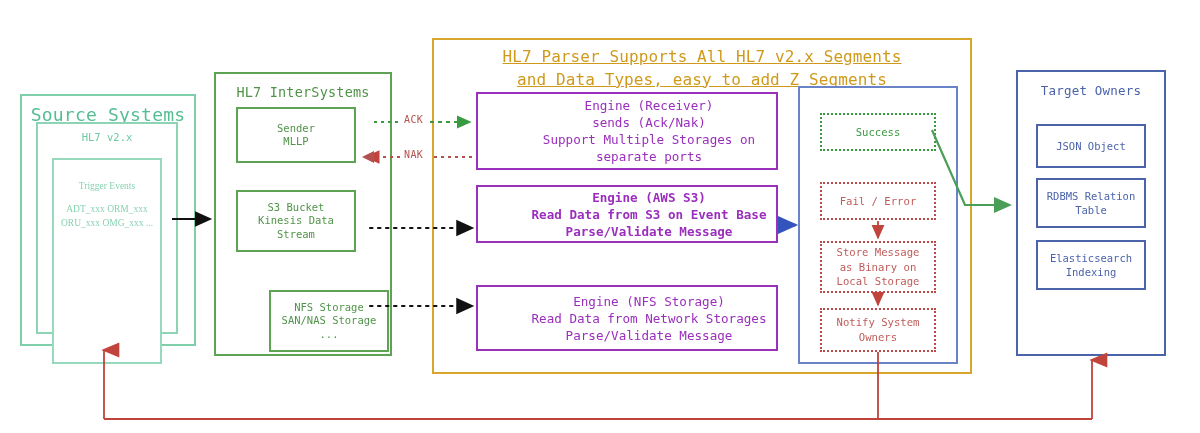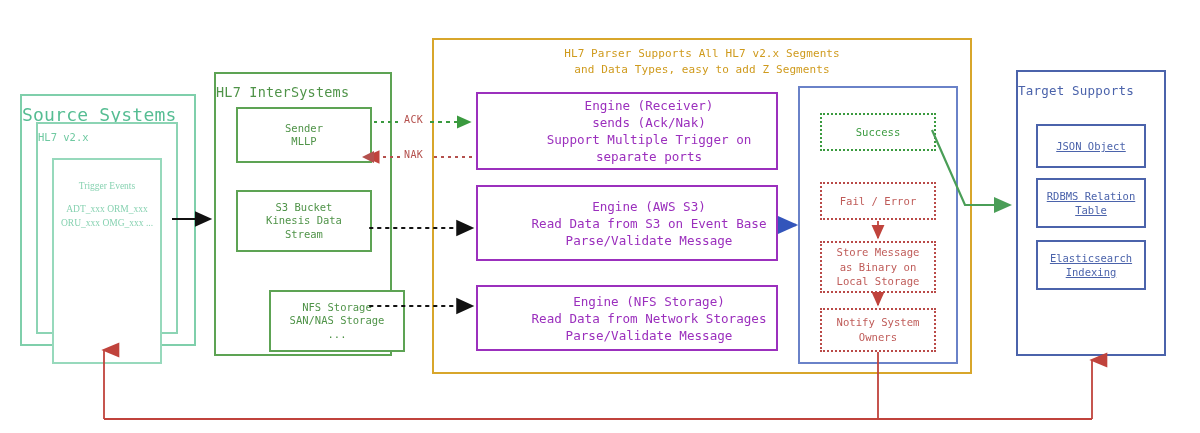--- a/index.html
+++ b/index.html
@@ -26,21 +26,21 @@
     display: flex;
     flex-direction: column;
     align-items: center;
     justify-content: center;
     text-align: center;
     line-height: 1.28;
   }
   .box-title {
     position: absolute;
     left: 0; right: 0;
-    text-align: left;
+    text-align: center;
     line-height: 1.2;
   }
   .lines { display: block; }
   .lines > span { display: block; white-space: pre; }
   .b-source { border-color: #7fcfab; }
 
   #source-outer {
     left: 20px; top: 94px; width: 176px; height: 252px;
     border-color: #7fcfab;
     background: #ffffff;
@@ -66,47 +66,47 @@
   }
   #source-inner-text .gap { display: block; height: 9px; }
   #inter-outer {
     left: 214px; top: 72px; width: 178px; height: 284px;
     border-color: #5da354;
   }
   #inter-title {
     top: 10px; font-size: 13.5px; color: #4f9348; letter-spacing: .2px;
   }
   .inter-card {
-    left: 236px; width: 136px;
+    left: 236px; width: 120px;
     border-color: #5da354; border-width: 2px;
     color: #4f9348; font-size: 10.5px;
   }
   #inter-sender  { top: 107px;  height: 56px; }
   #inter-s3      { top: 190px;  height: 62px; }
   #inter-nfs     { top: 290px;  height: 62px; margin-left: 33px; }
 
   
   #parser-outer {
     left: 432px; top: 38px; width: 540px; height: 336px;
     border-color: #d8a62b; border-width: 2px;
   }
   #parser-header {
     position: absolute; left: 436px; top: 46px; width: 532px;
-    text-align: center; font-size: 11px; color: #cf9a1c;
-    line-height: 1.42; letter-spacing: .1px;
+    text-align: center; font-size: 16px; color: #cf9a1c;
+    line-height: 1.42; letter-spacing: .1px; text-decoration: underline;
   }
 
   
   .engine {
     left: 476px; width: 302px;
     border-color: #9b30bd; border-width: 2px;
     color: #9b2fbd; font-size: 12.6px; line-height: 1.35; padding-left: 44px;
   }
   #engine-receiver { top: 92px;  height: 78px; }
-  #engine-s3       { top: 185px; height: 76px; }
+  #engine-s3       { top: 185px; height: 58px; font-weight: bold; }
   #engine-nfs      { top: 285px; height: 66px; }
 
   
   #status-outer {
     left: 798px; top: 86px; width: 160px; height: 278px;
     border-color: #6a82c8; border-width: 2px;
   }
   .status-card {
     left: 820px; width: 116px;
     border-style: dotted; border-width: 2.5px;
@@ -133,21 +133,21 @@
   #target-outer {
     left: 1016px; top: 70px; width: 150px; height: 286px;
     border-color: #4b63ab; border-width: 2px;
   }
   #target-title {
     top: 11px; font-size: 12.5px; color: #4b63ab; letter-spacing: .2px;
   }
   .target-card {
     left: 1036px; width: 110px;
     border-color: #4b63ab; border-width: 2px;
-    color: #4b63ab; font-size: 10.5px; line-height: 1.35; text-decoration: underline;
+    color: #4b63ab; font-size: 10.5px; line-height: 1.35;
   }
   #target-json  { top: 124px; height: 44px; }
   #target-rdbms { top: 178px; height: 50px; }
   #target-es    { top: 240px; height: 50px; }
 
   
   .edge-label {
     position: absolute;
     font-size: 10px;
     color: #b4504d;
@@ -218,21 +218,21 @@
   <div class="box" id="parser-outer"></div>
   <div id="parser-header">
     <div>HL7 Parser Supports All HL7 v2.x Segments</div>
     <div>and Data Types, easy to add Z Segments</div>
   </div>
 
   <div class="box engine" id="engine-receiver">
     <div class="lines">
       <span>Engine (Receiver)</span>
       <span>sends (Ack/Nak)</span>
-      <span>Support Multiple Trigger on</span>
+      <span>Support Multiple Storages on</span>
       <span>separate ports</span>
     </div>
   </div>
 
   <div class="box engine" id="engine-s3">
     <div class="lines">
       <span>Engine (AWS S3)</span>
       <span>Read Data from S3 on Event Base</span>
       <span>Parse/Validate Message</span>
     </div>
@@ -269,21 +269,21 @@
   </div>
 
   <div class="box status-card" id="status-notify">
     <div class="lines">
       <span>Notify System</span>
       <span>Owners</span>
     </div>
   </div>
 
   <div class="box" id="target-outer">
-    <div class="box-title" id="target-title">Target Supports</div>
+    <div class="box-title" id="target-title">Target Owners</div>
   </div>
 
   <div class="box target-card" id="target-json">
     <div class="lines">
       <span>JSON Object</span>
     </div>
   </div>
 
   <div class="box target-card" id="target-rdbms">
     <div class="lines">

